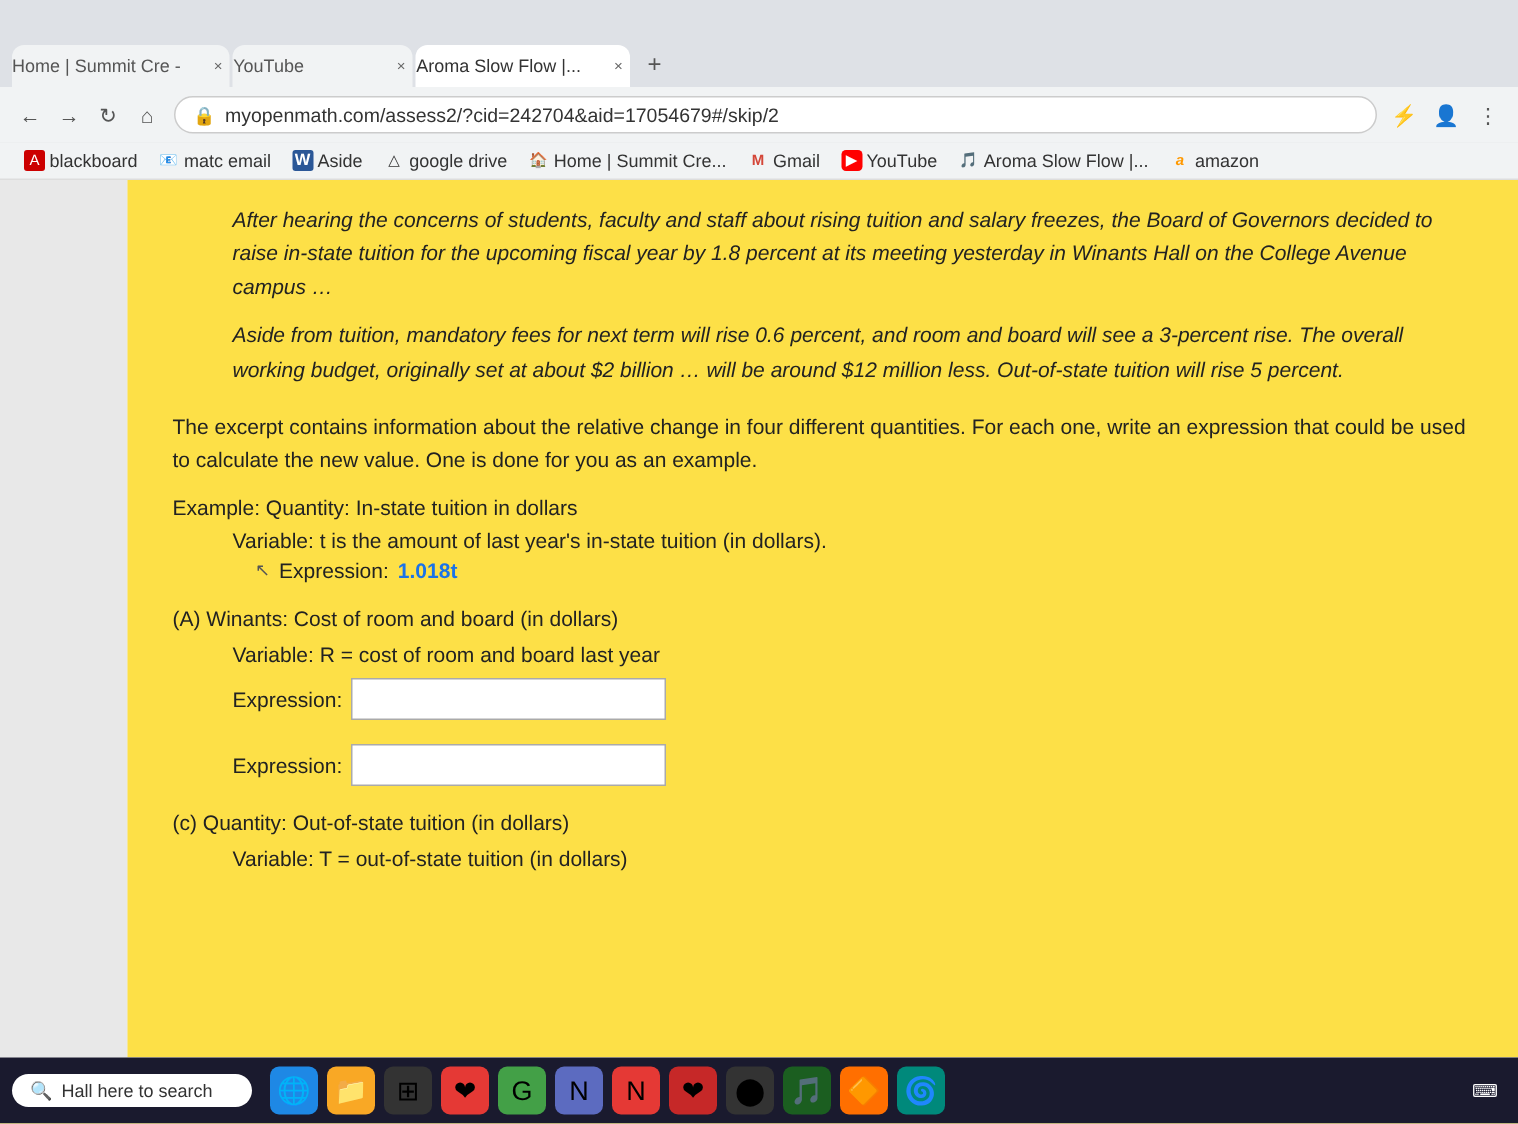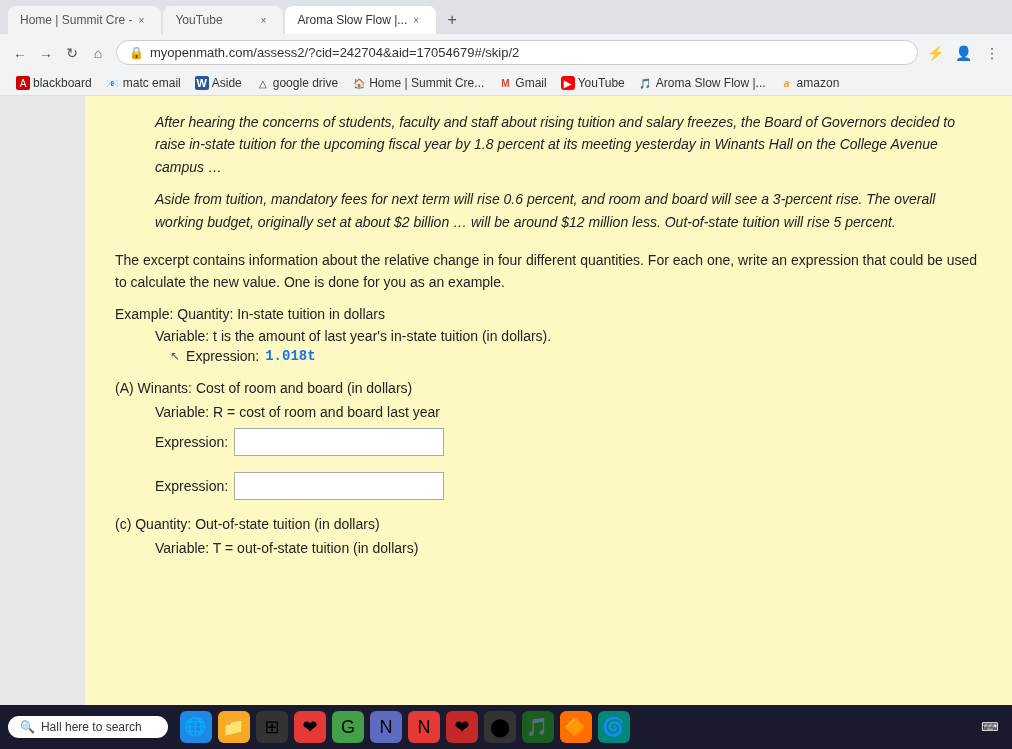--- a/index.html
+++ b/index.html
@@ -16,21 +16,21 @@
     .profile-area { display: flex; gap: 8px; align-items: center; }
 
     
     .bookmarks-bar { background: #f1f3f4; padding: 3px 10px; display: flex; align-items: center; gap: 2px; border-bottom: 1px solid #ddd; font-size: 12px; overflow: hidden; }
     .bookmark-item { display: flex; align-items: center; gap: 3px; padding: 2px 6px; border-radius: 4px; cursor: pointer; white-space: nowrap; color: #333; font-size: 12px; }
     .bookmark-icon { width: 14px; height: 14px; border-radius: 2px; display: inline-flex; align-items: center; justify-content: center; font-size: 10px; }
 
     
     .content-area { display: flex; flex: 1; overflow: hidden; }
     .sidebar { width: 85px; background: #e8e8e8; flex-shrink: 0; }
-    .main-content { flex: 1; background: #fef9c3; overflow-y: auto; padding: 15px 30px; }
+    .main-content { flex: 1; background: #fde047; overflow-y: auto; padding: 15px 30px; }
 
     
     .excerpt-text { font-style: italic; color: #222; font-size: 14px; line-height: 1.6; margin-bottom: 10px; padding-left: 40px; }
     .instructions { font-size: 14px; color: #222; line-height: 1.6; margin-bottom: 12px; }
     .example-section { margin-bottom: 16px; }
     .example-label { font-size: 14px; color: #222; margin-bottom: 6px; }
     .variable-line { font-size: 14px; color: #222; padding-left: 40px; margin-bottom: 4px; }
     .expression-line { font-size: 14px; color: #222; padding-left: 55px; display: flex; align-items: center; gap: 6px; margin-bottom: 4px; }
     .expression-value { color: #1a73e8; }
     .cursor-arrow { color: #555; font-size: 12px; }
@@ -44,27 +44,27 @@
     
     .taskbar { background: #1a1a2e; height: 44px; display: flex; align-items: center; padding: 0 8px; gap: 4px; flex-shrink: 0; }
     .taskbar-search { background: white; border-radius: 20px; padding: 4px 12px; font-size: 12px; color: #333; display: flex; align-items: center; gap: 6px; min-width: 160px; }
     .taskbar-icons { display: flex; gap: 6px; align-items: center; flex: 1; padding-left: 8px; }
     .taskbar-icon { width: 32px; height: 32px; border-radius: 6px; display: flex; align-items: center; justify-content: center; font-size: 18px; cursor: pointer; }
     .taskbar-right { display: flex; align-items: center; gap: 4px; }
     .taskbar-right-icon { width: 28px; height: 28px; border-radius: 4px; display: flex; align-items: center; justify-content: center; font-size: 16px; }
 
     
     .tab-bar { display: flex; align-items: flex-end; padding: 6px 8px 0; gap: 2px; }
-    .tab { background: #f1f3f4; border-radius: 8px 8px 0 0; padding: 6px 12px; font-size: 12px; color: #555; display: flex; align-items: center; gap: 1px; cursor: pointer; min-width: 120px; max-width: 200px; }
+    .tab { background: #f1f3f4; border-radius: 8px 8px 0 0; padding: 6px 0; font-size: 12px; color: #555; display: flex; align-items: center; gap: 17px; cursor: pointer; min-width: 120px; max-width: 200px; margin-top: 24px; }
     .tab.active { background: white; color: #333; }
     .tab-title { overflow: hidden; text-overflow: ellipsis; white-space: nowrap; flex: 1; }
     .tab-close { width: 16px; height: 16px; border-radius: 50%; display: flex; align-items: center; justify-content: center; font-size: 10px; color: #666; }
     .new-tab-btn { width: 28px; height: 28px; border-radius: 50%; display: flex; align-items: center; justify-content: center; font-size: 16px; color: #555; cursor: pointer; }
 
-    .bold { font-weight: bold; font-family: Liberation Mono, monospace; }
+    .bold { font-weight: bold; }
   </style>
 </head>
 <body>
 
 <div class="browser-chrome">
 
   <div class="tab-bar">
 
     <div class="tab">
       <span class="tab-title">Home | Summit Cre -</span>

